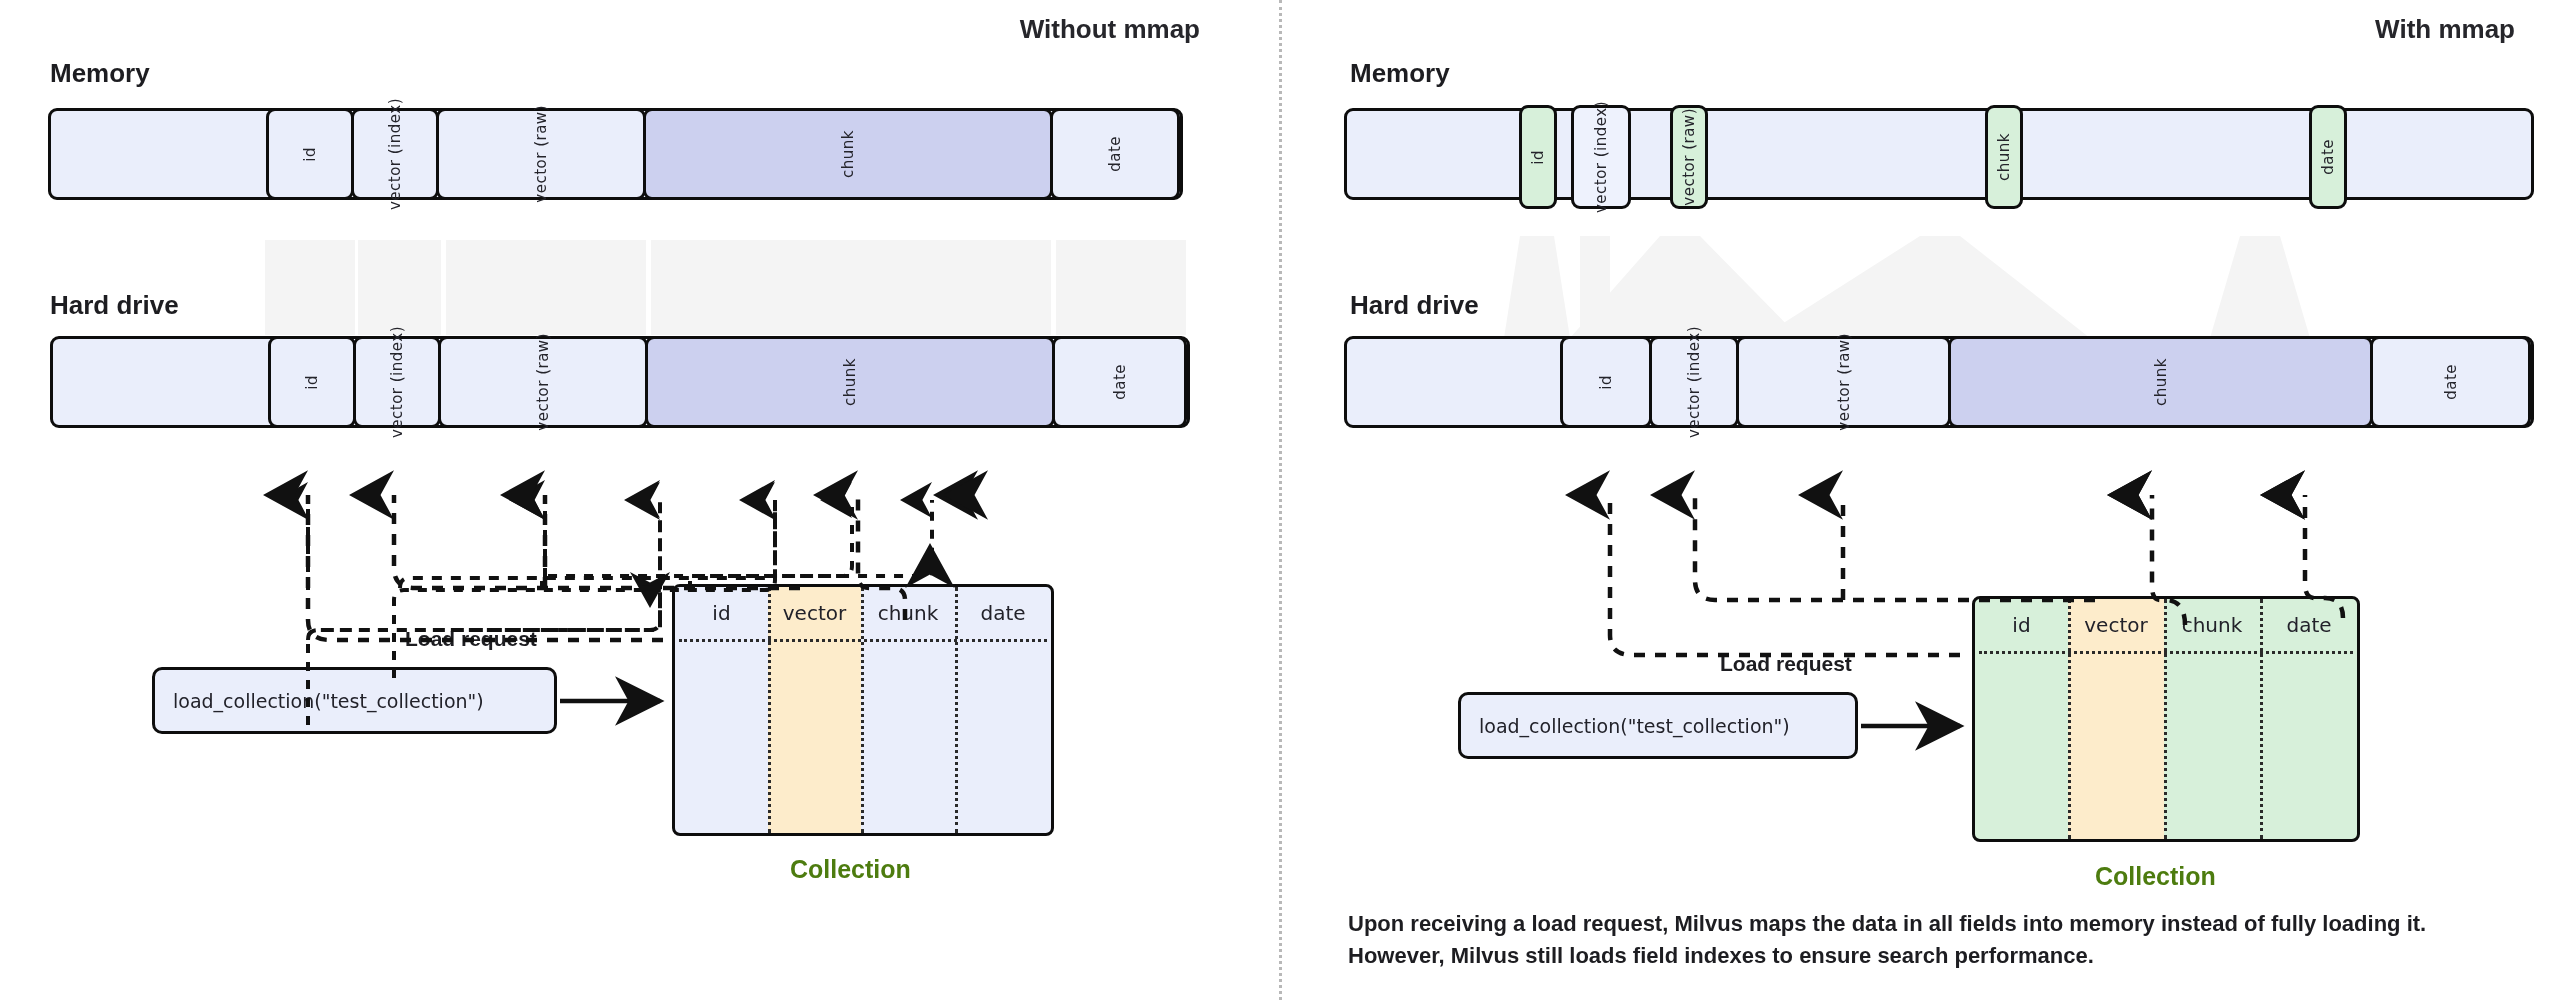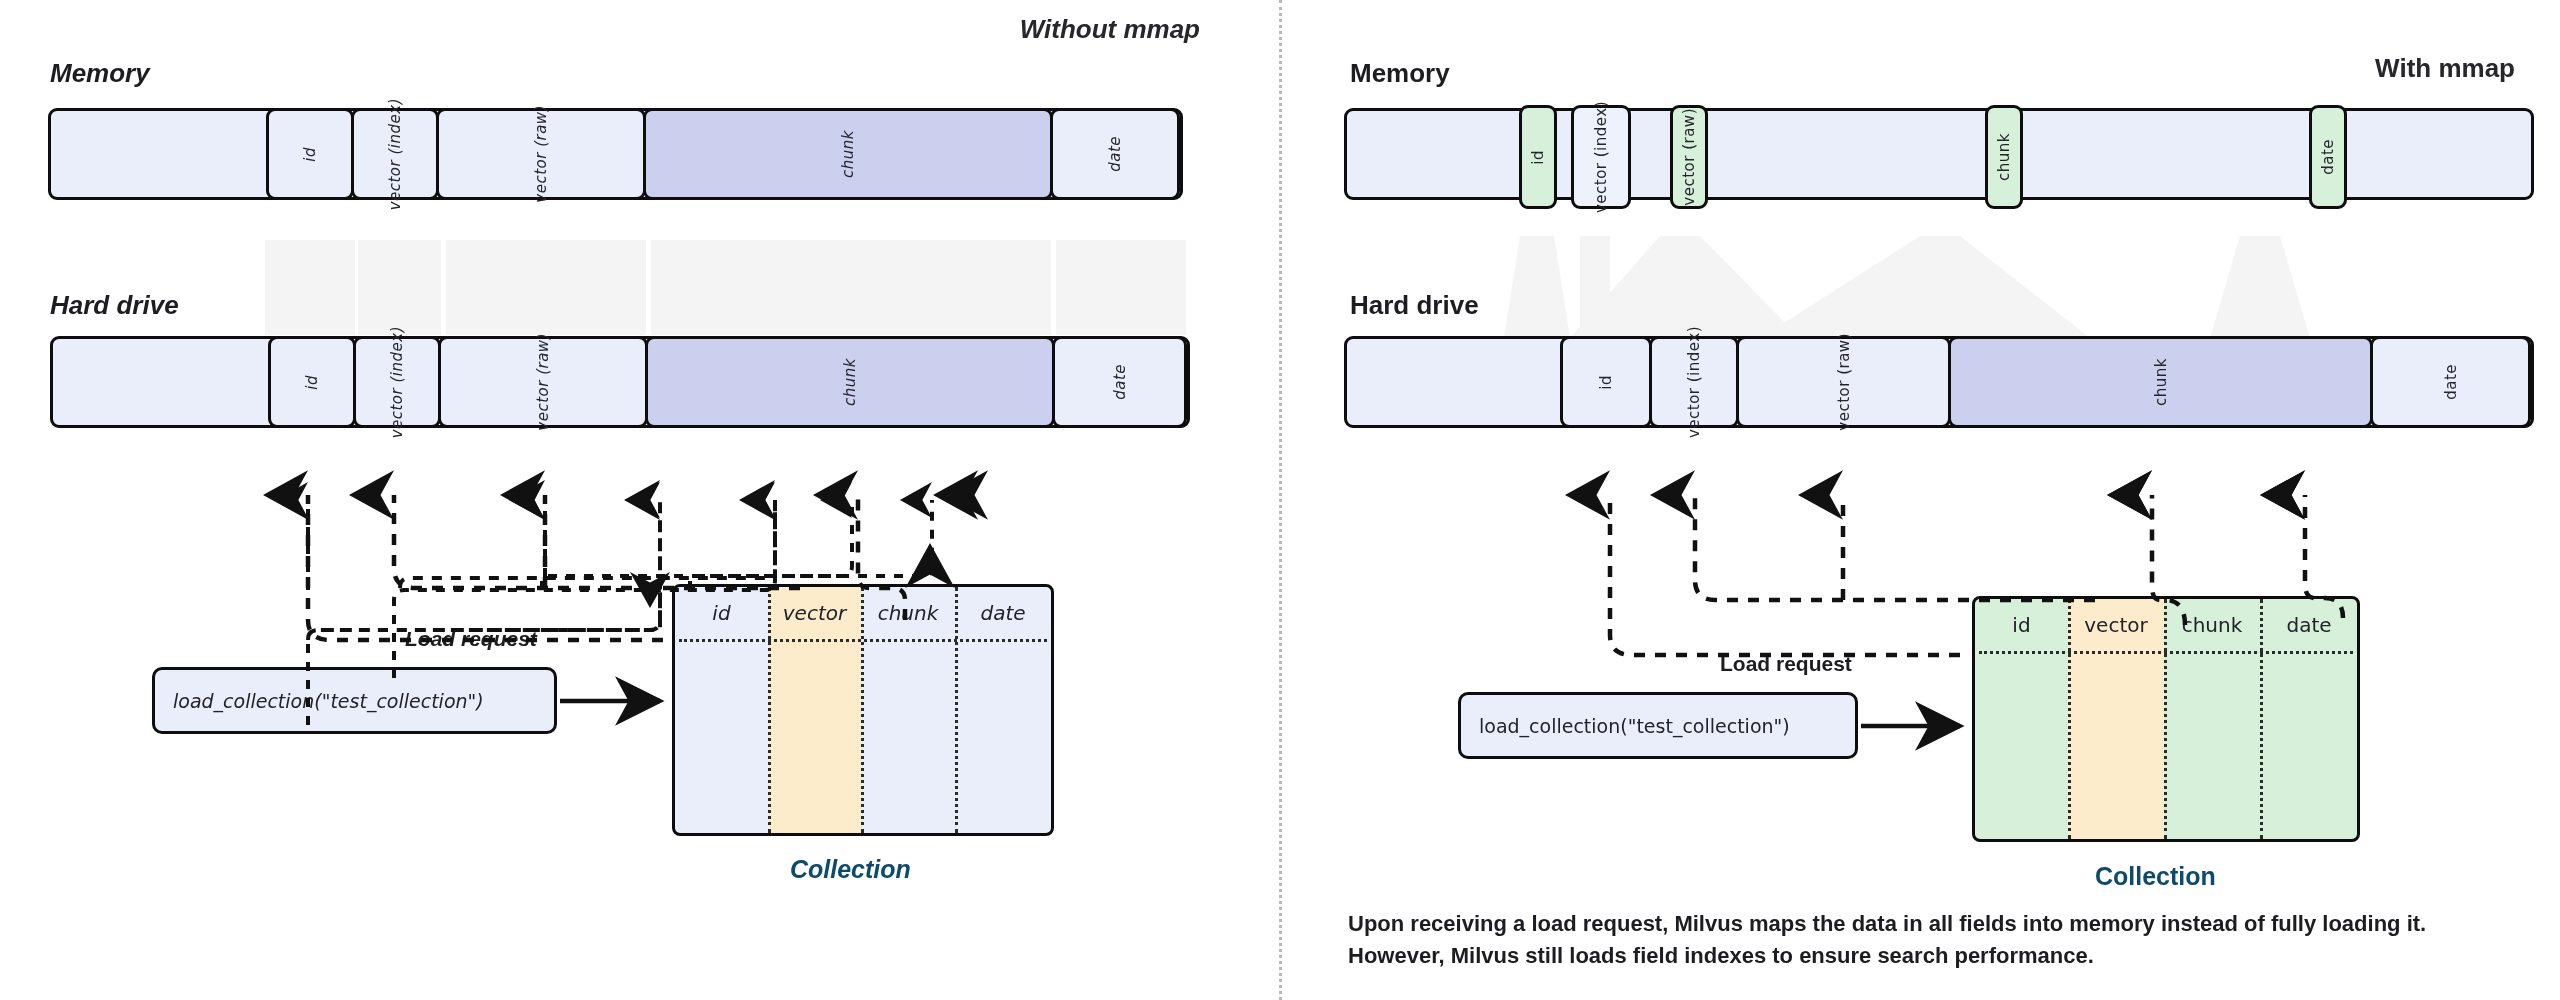--- a/index.html
+++ b/index.html
@@ -14,31 +14,31 @@
 
   
   .divider {
     position: absolute; left: 1279px; top: 0;
     width: 0; height: 1000px;
     border-left: 3px dotted #b8b8b8;
   }
 
   
   .panel { position: absolute; top: 0; width: 1280px; height: 1000px; }
-  .panel.left  { left: 0; font-style: italic; }
+  .panel.left  { left: 0; }
   .panel.right { left: 1280px; }
 
   
   .panel-title {
     position: absolute; top: 14px;
     font-size: 26px; font-weight: bold; color: #26262b;
     white-space: nowrap;
   }
   .left  .panel-title { right: 80px; }
-  .right .panel-title { right: 45px; margin-top: 39px; }
+  .right .panel-title { right: 45px; }
 
   .tier-label {
     position: absolute;
     font-size: 26px; font-weight: bold; color: #1d1d21;
     white-space: nowrap;
   }
 
   
   .bar {
     position: absolute;
@@ -135,21 +135,21 @@
   .col-head {
     position: absolute;
     text-align: center;
     font-size: 20px;
     color: #22222a;
     font-family: "DejaVu Sans", sans-serif;
     top: 14px;
   }
   .col-title {
     position: absolute;
-    font-size: 25px; font-weight: bold; color: #0c4a6e;
+    font-size: 25px; font-weight: bold; color: #4d7c0f;
     white-space: nowrap;
   }
 
   
   .caption {
     position: absolute;
     font-size: 22px;
     font-weight: bold;
     line-height: 1.45;
     color: #1d1d21;

